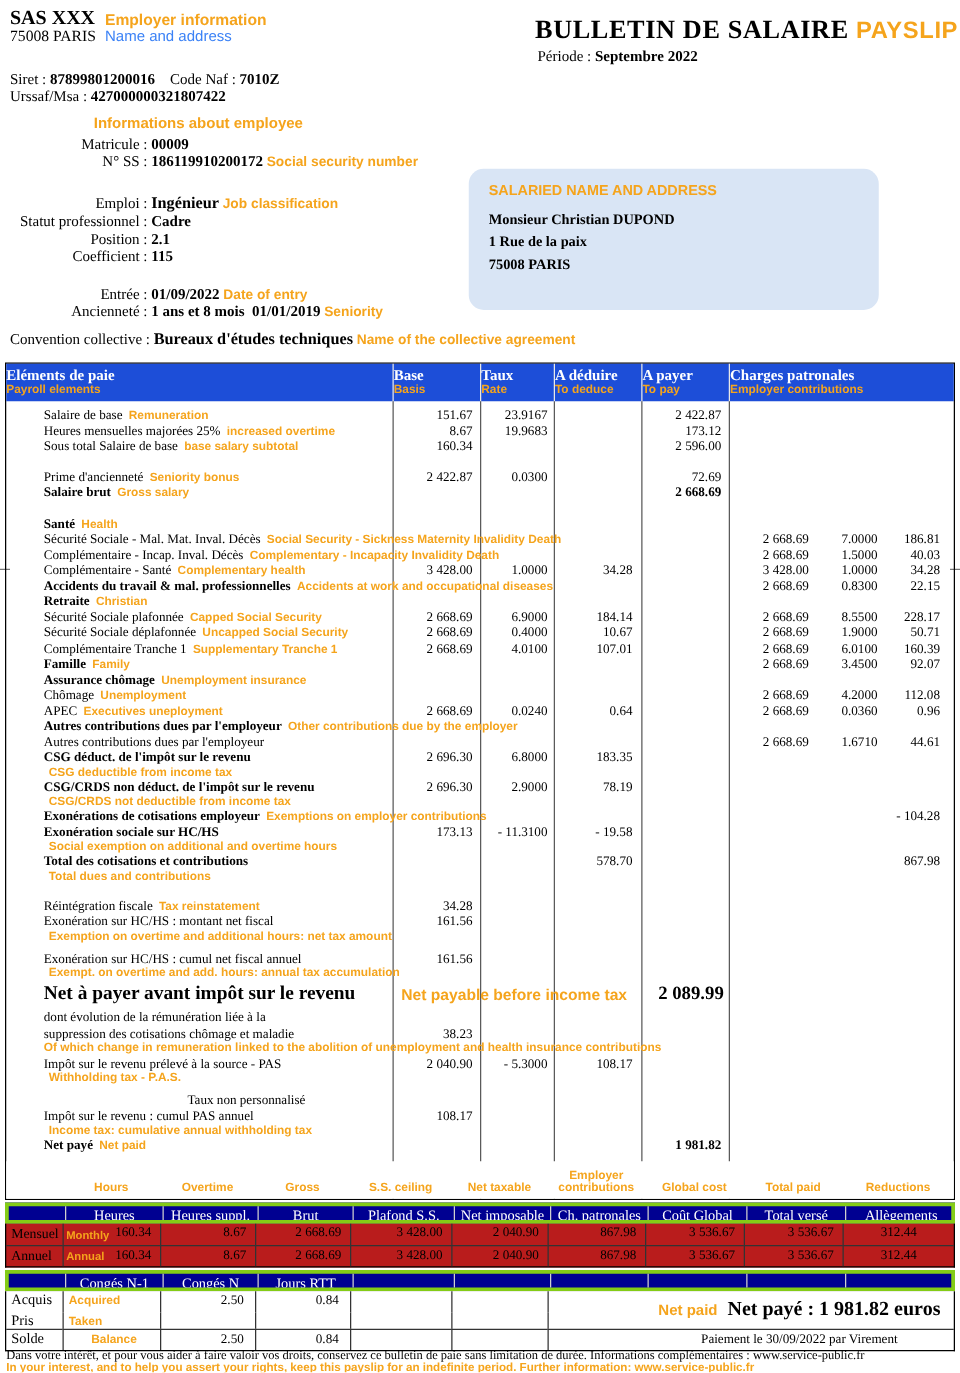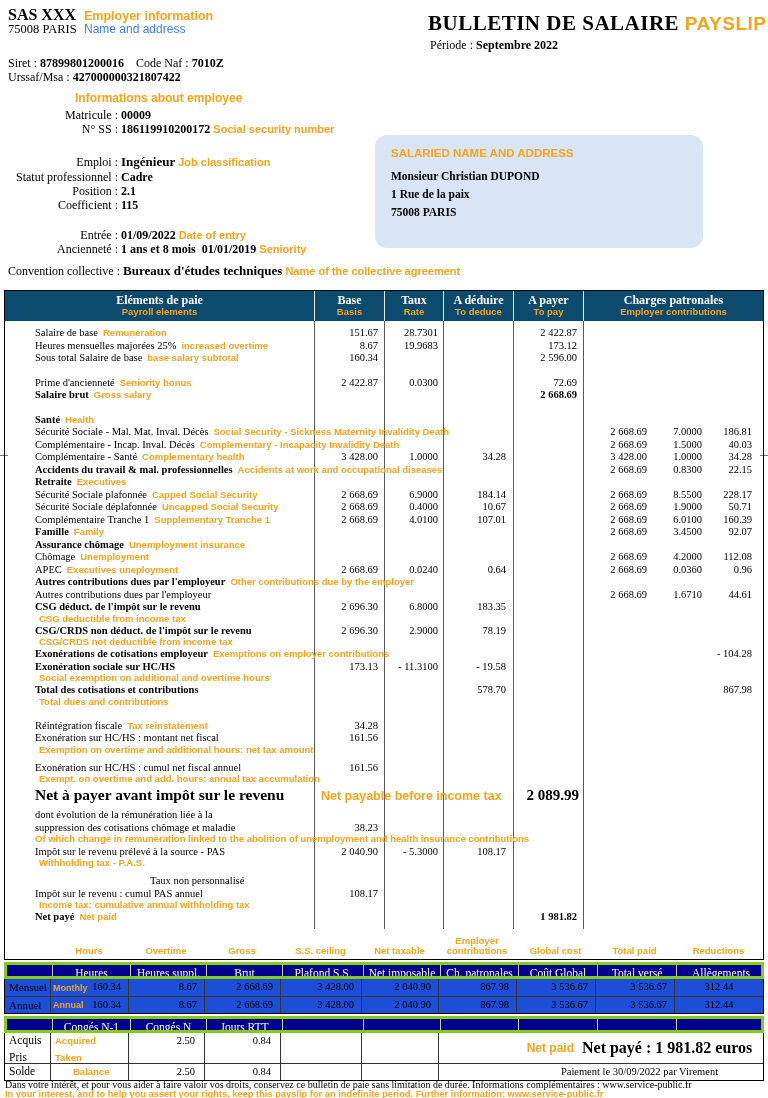--- a/index.html
+++ b/index.html
@@ -18,21 +18,21 @@
   .line12{font-size:12px;line-height:14px;}
   .lblcol{display:inline-block;width:110px;text-align:right;}
   .kv{font-size:12px;line-height:14.5px;}
   
   .addr-box{left:375px;top:135px;width:328px;height:113px;background:#D9E5F5;border-radius:12px;
             padding:12px 0 0 16px;box-sizing:border-box;}
   .addr-title{font-size:11.5px;}
   .addr-line{font-size:11.5px;font-weight:bold;line-height:18px;}
   
   .paytable{left:4px;top:290px;width:760px;height:670px;border:1px solid #000;box-sizing:border-box;}
-  .pt-head{display:flex;height:30px;background:#0c4a6e;color:#fff;text-align:center;}
+  .pt-head{display:flex;height:30px;background:#1d4ed8;color:#fff;text-align:left;}
   .pt-head .hc{border-left:1px solid #e8e8e8;box-sizing:border-box;}
   .pt-head .hc:first-child{border-left:none;}
   .pt-fr{display:block;font-size:12px;font-weight:bold;margin-top:2px;line-height:14px;}
   .pt-en{display:block;font-size:9.5px;line-height:10px;}
   .c-lbl{width:309px;} .c-base{width:70px;} .c-rate{width:59px;} .c-ded{width:70px;}
   .c-pay{width:70px;} .c-chg{width:180px;}
   .pt-body{position:relative;padding-top:6px;}
   .vline{position:absolute;top:30px;bottom:0;width:1px;background:#5a5a5a;z-index:0;}
   .prow{display:flex;height:12.5px;line-height:12.5px;font-size:10.5px;position:relative;z-index:1;}
   .prow .lblcell{width:309px;padding-left:30px;box-sizing:border-box;white-space:nowrap;overflow:visible;}
@@ -52,21 +52,21 @@
   .indent145{padding-left:145px !important;}
   
   .strip{position:absolute;left:0;right:0;bottom:0;height:30px;display:flex;align-items:flex-end;z-index:1;background:#fff;}
   .strip span{display:block;text-align:center;font-size:9.5px;line-height:10px;padding-bottom:3px;
               font-family:"Liberation Sans",sans-serif;color:#F5A41C;font-weight:bold;}
   
   .g10{display:grid;grid-template-columns:45px 78px 76px 76px 81px 77px 78px 79px 79px 89px;}
   .navyrow{left:4px;width:760px;background:#000091;color:#fff;border:3px solid #84cc16;box-sizing:border-box;}
   .navyrow .nc{border-left:1px solid #cfcfcf;text-align:center;font-size:11.5px;line-height:16px;box-sizing:border-box;overflow:hidden;white-space:nowrap;}
   .navyrow .nc:first-child{border-left:none;}
-  .sumbody{left:4px;width:760px;border:1px solid #000;border-top:none;box-sizing:border-box;background:#1d4ed8;}
+  .sumbody{left:4px;width:760px;border:1px solid #000;border-top:none;box-sizing:border-box;background:#b91c1c;}
   .srow .sc{border-left:1px solid #333;box-sizing:border-box;font-size:10.5px;overflow:hidden;}
   .srow .sc:first-child{border-left:none;}
   .srow + .srow .sc{border-top:1px solid #333;}
   .sc.v{text-align:right;padding-right:7px;} .sc.vc{text-align:center;}
   .sc.lab{padding-left:4px;font-size:11px;}
   .sc.flexcell{display:flex;justify-content:space-between;padding:0 7px 0 2px;}
   .sc .mini{font-size:9px;align-self:center;}
   .leavebody{left:4px;width:760px;border:1px solid #000;border-top:none;box-sizing:border-box;background:#fff;
              display:grid;grid-template-columns:45px 78px 76px 76px 81px 77px 78px 79px 79px 89px;grid-template-rows:17px 13px 17px;}
   .lc{border-left:1px solid #333;box-sizing:border-box;font-size:10.5px;line-height:15px;overflow:visible;}
@@ -154,21 +154,21 @@
       </div>
     <div class="vline" style="left:309px;"></div>
     <div class="vline" style="left:379px;"></div>
     <div class="vline" style="left:438px;"></div>
     <div class="vline" style="left:508px;"></div>
     <div class="vline" style="left:578px;"></div>
     <div class="pt-body" id="pt-body">
         <div class="prow">
           <div class="lblcell"><span>Salaire de base</span><span class="ann en-in">Remuneration</span></div>
           <span class="num nb">151.67</span>
-          <span class="num nr">28.7301</span>
+          <span class="num nr">23.9167</span>
           <span class="num nd"></span>
           <span class="num np">2 422.87</span>
           <span class="chg">
             <span class="cs1"></span>
             <span class="cs2"></span>
             <span class="cs3"></span>
           </span>
         </div>
         <div class="prow">
           <div class="lblcell"><span>Heures mensuelles majorées 25%</span><span class="ann en-in">increased overtime</span></div>
@@ -274,21 +274,21 @@
           <span class="num nr"></span>
           <span class="num nd"></span>
           <span class="num np"></span>
           <span class="chg">
             <span class="cs1">2 668.69</span>
             <span class="cs2">0.8300</span>
             <span class="cs3">22.15</span>
           </span>
         </div>
         <div class="prow">
-          <div class="lblcell"><span class="b">Retraite</span><span class="ann en-in">Executives</span></div>
+          <div class="lblcell"><span class="b">Retraite</span><span class="ann en-in">Christian</span></div>
           <span class="num nb"></span>
           <span class="num nr"></span>
           <span class="num nd"></span>
           <span class="num np"></span>
           <span class="chg">
             <span class="cs1"></span>
             <span class="cs2"></span>
             <span class="cs3"></span>
           </span>
         </div>

